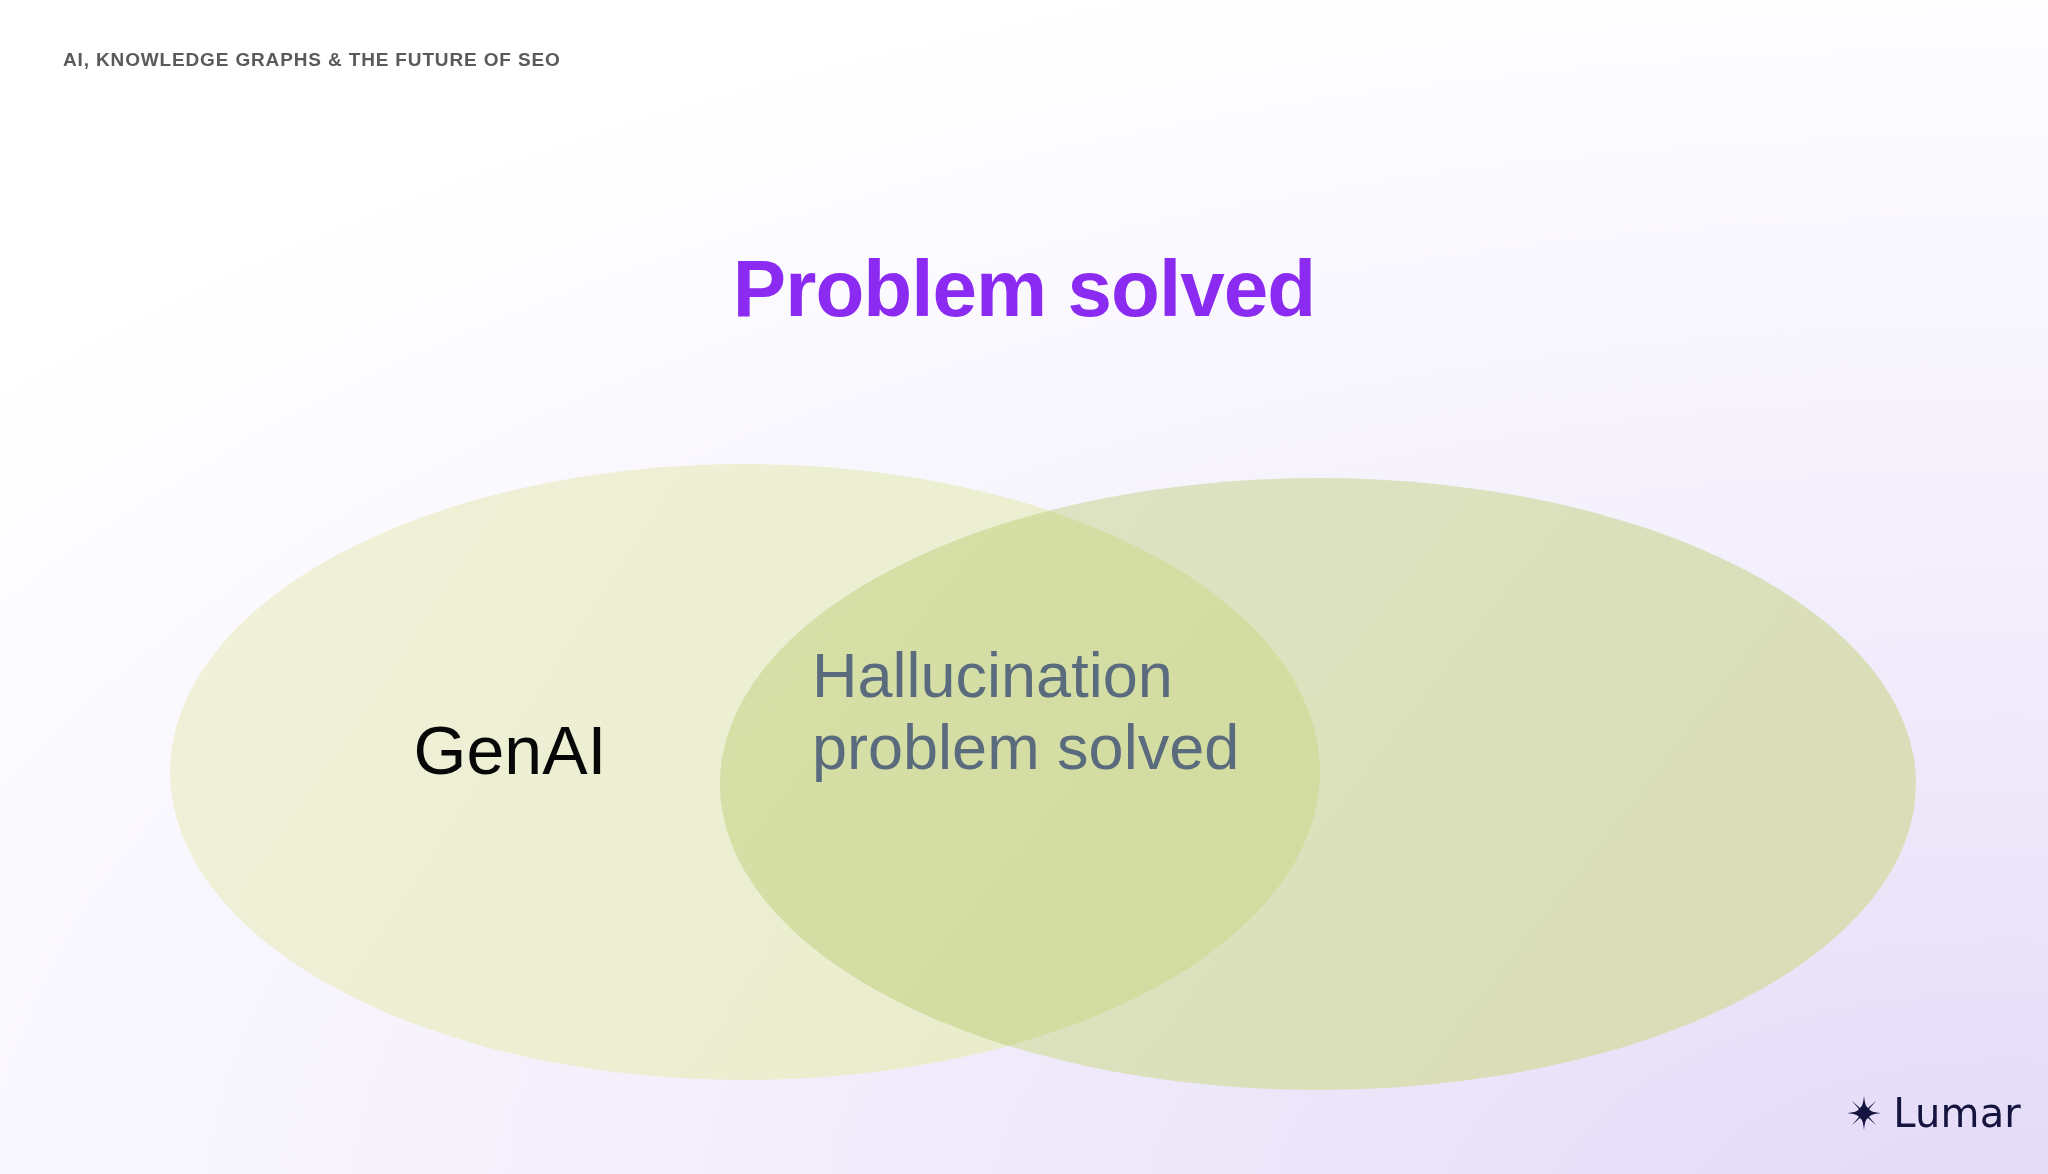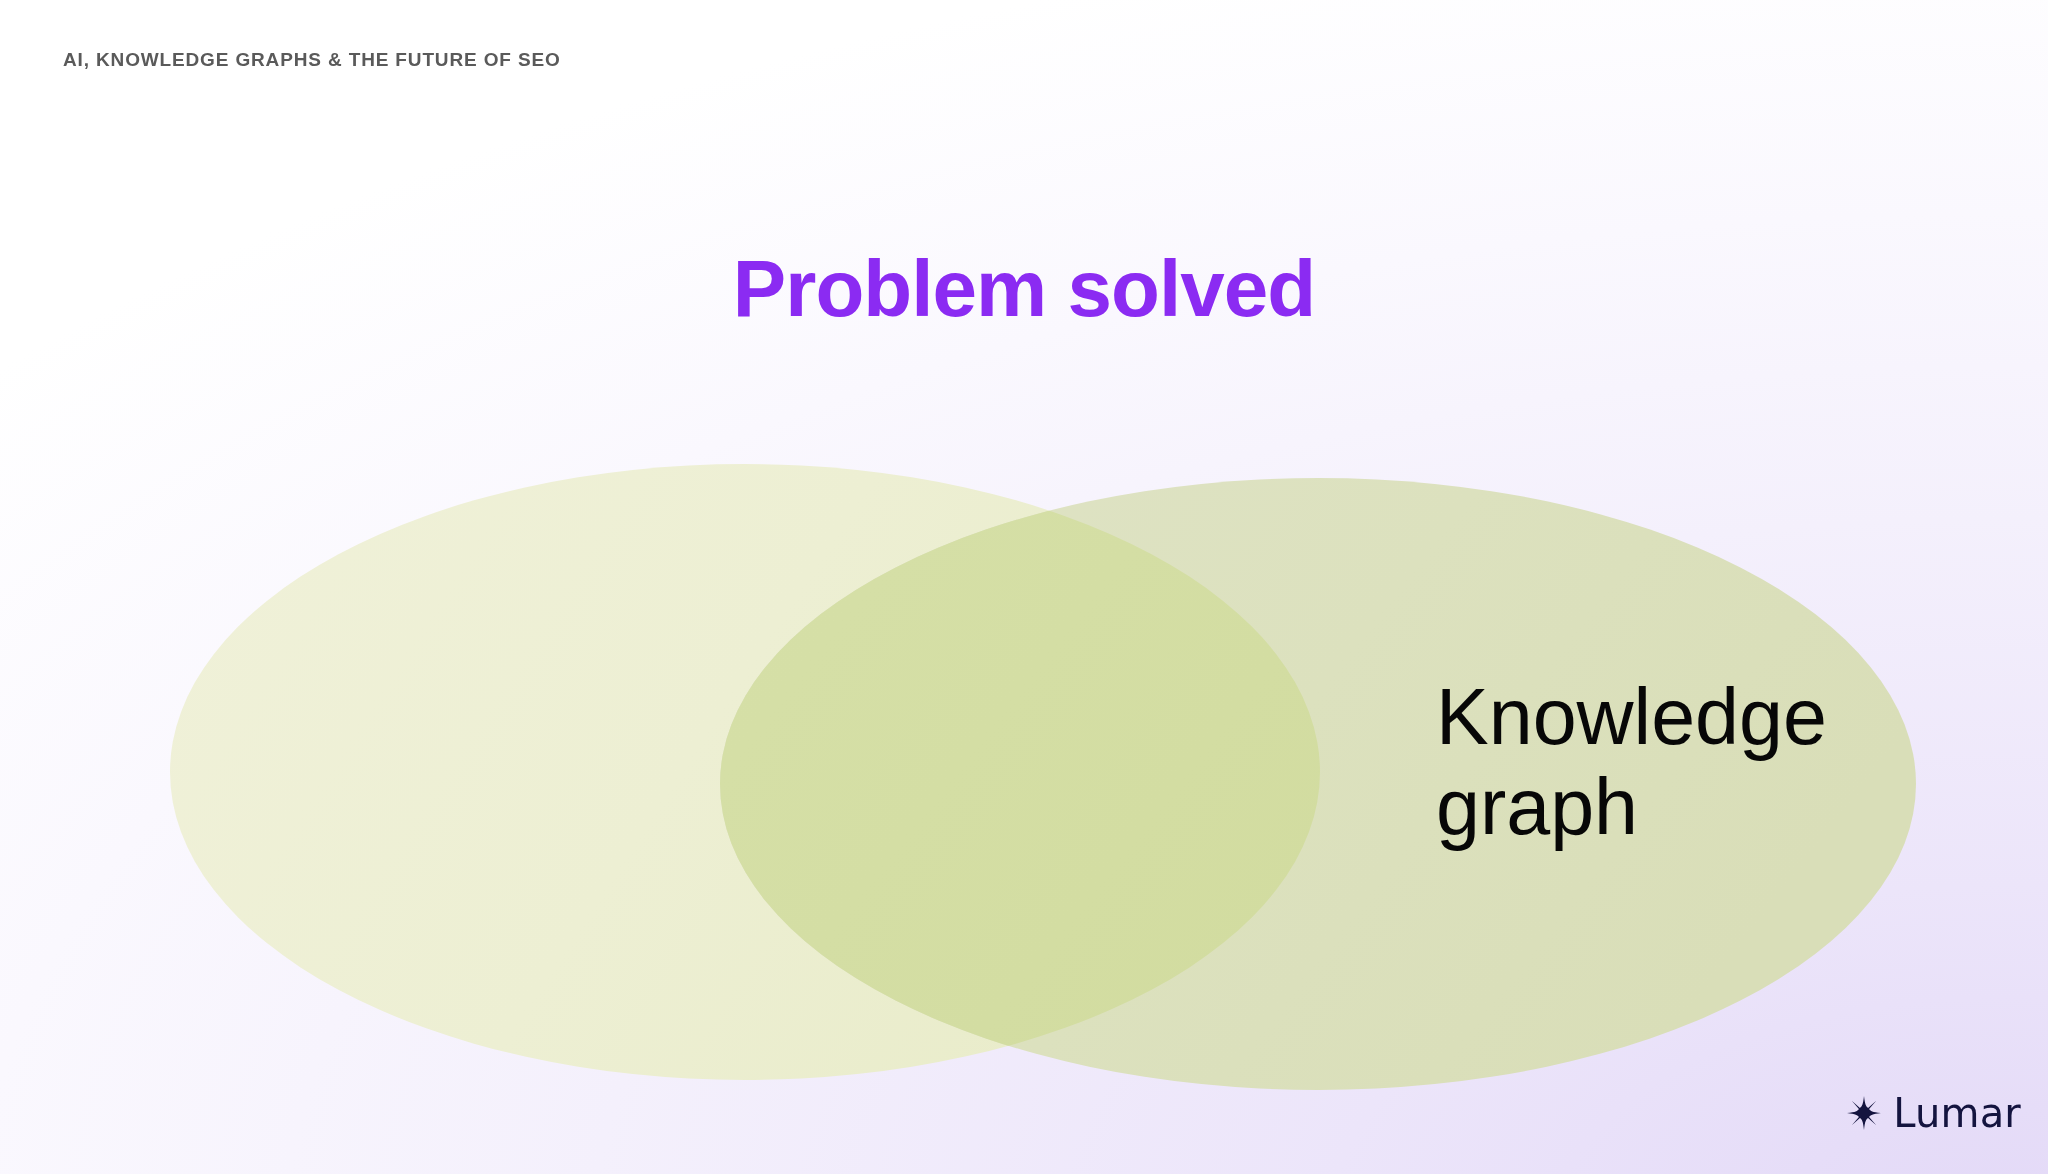--- a/index.html
+++ b/index.html
@@ -161,24 +161,25 @@
 
       <ellipse cx="745" cy="772" rx="575" ry="308" fill="url(#grad-left)"></ellipse>
 
       <ellipse cx="1318" cy="784" rx="598" ry="306" fill="url(#grad-right)"></ellipse>
 
       <g clip-path="url(#clip-left)">
         <ellipse cx="1318" cy="784" rx="598" ry="306" fill="url(#grad-overlap)"></ellipse>
       </g>
     </svg>
 
-
-
-    <div class="venn-label" id="label-right">Knowledge
-graph</div>
+    <div class="venn-label" id="label-left">GenAI</div>
+
+    <div class="venn-label" id="label-center">Hallucination
+problem solved</div>
+
   </div>
 
   <div id="logo">
     <svg id="logo-mark" viewBox="0 0 100 100">
       <path fill="#14143f" d="
         M50 0
         C53 26 56 31 62 35
         L86 14
         L65 38
         C69 44 74 47 100 50

